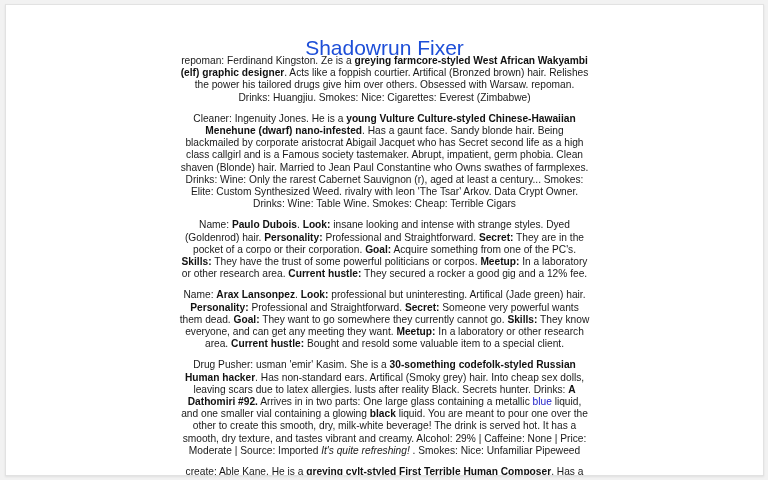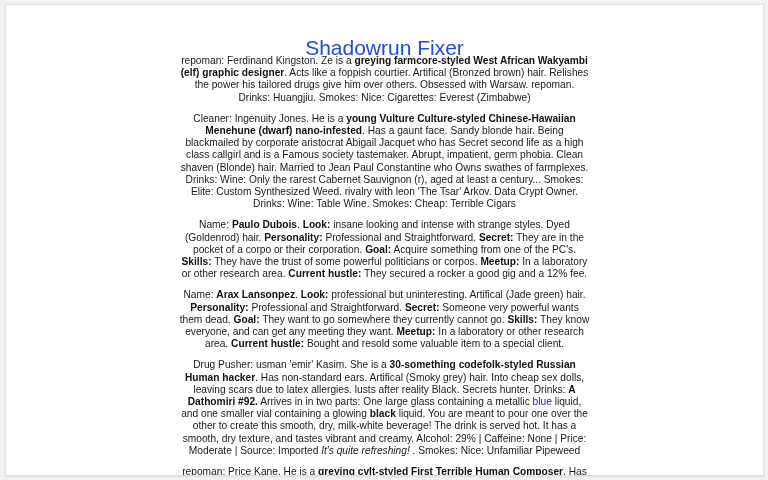--- a/index.html
+++ b/index.html
@@ -48,16 +48,16 @@
     <p class="entry"><span>repoman: Ferdinand Kingston. Ze is a </span><b>greying farmcore-styled West African Wakyambi (elf) graphic designer</b><span>. Acts like a foppish courtier. Artifical (Bronzed brown) hair. Relishes the power his tailored drugs give him over others. Obsessed with Warsaw. repoman. Drinks: Huangjiu. Smokes: Nice: Cigarettes: Everest (Zimbabwe)</span></p>
 
     <p class="entry"><span>Cleaner: Ingenuity Jones. He is a </span><b>young Vulture Culture-styled Chinese-Hawaiian Menehune (dwarf) nano-infested</b><span>. Has a gaunt face. Sandy blonde hair. Being blackmailed by corporate aristocrat Abigail Jacquet who has Secret second life as a high class callgirl and is a Famous society tastemaker. Abrupt, impatient, germ phobia. Clean shaven (Blonde) hair. Married to Jean Paul Constantine who Owns swathes of farmplexes. Drinks: Wine: Only the rarest Cabernet Sauvignon (r), aged at least a century... Smokes: Elite: Custom Synthesized Weed. rivalry with leon 'The Tsar' Arkov. Data Crypt Owner. Drinks: Wine: Table Wine. Smokes: Cheap: Terrible Cigars</span></p>
 
     <p class="entry"><span>Name: </span><b>Paulo Dubois</b><span>. </span><b>Look:</b><span> insane looking and intense with strange styles. Dyed (Goldenrod) hair. </span><b>Personality:</b><span> Professional and Straightforward. </span><b>Secret:</b><span> They are in the pocket of a corpo or their corporation. </span><b>Goal:</b><span> Acquire something from one of the PC's. </span><b>Skills:</b><span> They have the trust of some powerful politicians or corpos. </span><b>Meetup:</b><span> In a laboratory or other research area. </span><b>Current hustle:</b><span> They secured a rocker a good gig and a 12% fee.</span></p>
 
     <p class="entry"><span>Name: </span><b>Arax Lansonpez</b><span>. </span><b>Look:</b><span> professional but uninteresting. Artifical (Jade green) hair. </span><b>Personality:</b><span> Professional and Straightforward. </span><b>Secret:</b><span> Someone very powerful wants them dead. </span><b>Goal:</b><span> They want to go somewhere they currently cannot go. </span><b>Skills:</b><span> They know everyone, and can get any meeting they want. </span><b>Meetup:</b><span> In a laboratory or other research area. </span><b>Current hustle:</b><span> Bought and resold some valuable item to a special client.</span></p>
 
     <p class="entry"><span>Drug Pusher: usman 'emir' Kasim. She is a </span><b>30-something codefolk-styled Russian Human hacker</b><span>. Has non-standard ears. Artifical (Smoky grey) hair. Into cheap sex dolls, leaving scars due to latex allergies. lusts after reality Black. Secrets hunter. Drinks: </span><b>A Dathomiri #92.</b><span> Arrives in in two parts: One large glass containing a metallic </span><span class="blue">blue</span><span> liquid, and one smaller vial containing a glowing </span><b>black</b><span> liquid. You are meant to pour one over the other to create this smooth, dry, milk-white beverage! The drink is served hot. It has a smooth, dry texture, and tastes vibrant and creamy. Alcohol: 29% | Caffeine: None | Price: Moderate | Source: Imported </span><i>It's quite refreshing!</i><span> . Smokes: Nice: Unfamiliar Pipeweed</span></p>
 
-    <p class="entry"><span>repoman: Price Kane. He is a </span><b>greying cvlt-styled First Terrible Human Composer</b><span>. Has a broken nose. Artifical (Ash blonde) hair. Can only be reached by using a particular hacked pay phone. Despises The Chemist. Implant Dealer. Drinks: Beer: Carling (United Kingdom). Smokes: Nice: Cigarettes: Marlboro (United States)</span></p>
+    <p class="entry"><span>create: Able Kane. He is a </span><b>greying cvlt-styled First Terrible Human Composer</b><span>. Has a broken nose. Artifical (Ash blonde) hair. Can only be reached by using a particular hacked pay phone. Despises The Chemist. Implant Dealer. Drinks: Beer: Carling (United Kingdom). Smokes: Nice: Cigarettes: Marlboro (United States)</span></p>
 
   </div>
 </div>
 
 </body></html>

